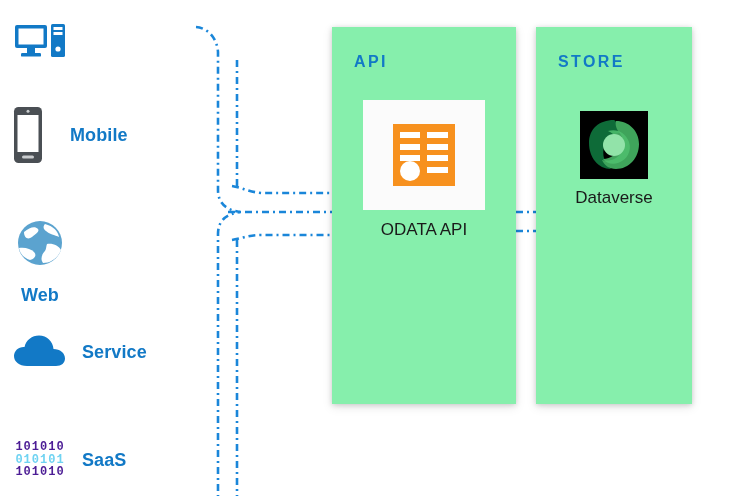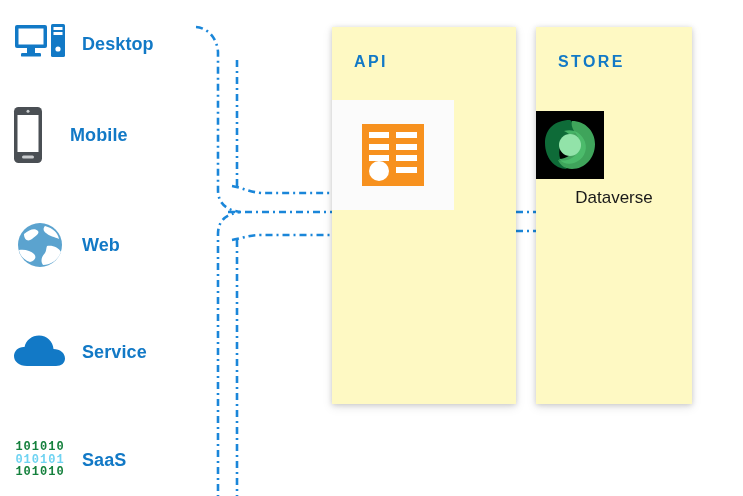--- a/index.html
+++ b/index.html
@@ -48,38 +48,39 @@
     font-size: 18px;
     font-weight: bold;
     color: #1279C6;
     letter-spacing: 0.1px;
     white-space: nowrap;
   }
 
   
   .card {
     position: absolute;
-    background: #fef9c3;
+    background: #86efac;
     box-shadow: 0 1px 5px rgba(0,0,0,0.16), 0 3px 10px rgba(0,0,0,0.10);
   }
   .card-title {
     position: absolute;
     top: 26px;
     left: 22px;
     font-size: 16px;
     font-weight: bold;
     color: #1279C6;
     letter-spacing: 2.4px;
   }
   .node {
     position: absolute;
     left: 0;
     right: 0;
     display: flex;
     flex-direction: column;
+    align-items: center;
   }
   .node-label {
     font-size: 17px;
     color: #1a1a1a;
     text-align: center;
     white-space: nowrap;
   }
 
   
   .odata-tile {
@@ -105,21 +106,21 @@
   
   .binary {
     display: flex;
     flex-direction: column;
     line-height: 1.05;
     font-family: "Liberation Mono", monospace;
     font-size: 12px;
     font-weight: bold;
     letter-spacing: 1px;
   }
-  .bin-dark { color: #15803d; }
+  .bin-dark { color: #4c1d95; }
   .bin-light { color: #6FD3F2; text-align: right; }
 </style>
 </head>
 <body>
 
 <div id="diagram">
 
   <svg id="connectors" viewBox="0 0 743 496" xmlns="http://www.w3.org/2000/svg">
     <g fill="none" stroke="#1A86D9" stroke-width="2.6" stroke-dasharray="7 4 2 4" stroke-linecap="butt">
 
@@ -148,36 +149,35 @@
         <rect x="1" y="3" width="32" height="23" rx="2" fill="#1279C6"></rect>
         <rect x="4.5" y="6.5" width="25" height="16" fill="#ffffff"></rect>
         <rect x="13" y="26" width="8" height="6" fill="#1279C6"></rect>
         <rect x="7" y="31" width="20" height="3.6" rx="1.2" fill="#1279C6"></rect>
         <rect x="37" y="2" width="14" height="33" rx="1.6" fill="#1279C6"></rect>
         <rect x="39.5" y="5" width="9" height="3" fill="#ffffff"></rect>
         <rect x="39.5" y="10" width="9" height="3" fill="#ffffff"></rect>
         <circle cx="44" cy="27" r="2.6" fill="#ffffff"></circle>
       </svg>
     </span>
-    <span class="channel-label">Desktop</span>
   </div>
 
   <div class="channel" style="left:0; top:105px;">
     <span class="channel-icon">
       <svg width="36" height="58" viewBox="0 0 36 58" xmlns="http://www.w3.org/2000/svg">
         <rect x="4" y="1" width="28" height="56" rx="4.5" fill="#4A4F54"></rect>
         <rect x="7.5" y="9" width="21" height="37" fill="#ffffff"></rect>
         <circle cx="18" cy="5.2" r="1.5" fill="#c9ccce"></circle>
         <rect x="12" y="49.5" width="12" height="3" rx="1.5" fill="#c9ccce"></rect>
       </svg>
     </span>
     <span class="channel-label">Mobile</span>
   </div>
 
-  <div class="channel" style="left:12px; top:215px;">
+  <div class="channel" style="left:12px; top:215px;flex-direction:column;">
     <span class="channel-icon">
       <svg width="50" height="50" viewBox="0 0 50 50" xmlns="http://www.w3.org/2000/svg">
         <circle cx="25" cy="25" r="22" fill="#5BA3CF"></circle>
         <path d="M9 14 C15 9 20 8 23 11 C25 14 20 16 17 19 C13 22 9 20 9 14 Z" fill="#ffffff"></path>
         <path d="M30 6 C38 8 43 13 44 19 C40 17 34 16 31 13 C28 11 28 8 30 6 Z" fill="#ffffff"></path>
         <path d="M4 30 C10 29 16 31 19 34 C22 37 20 41 15 42 C9 40 5 36 4 30 Z" fill="#ffffff"></path>
         <path d="M32 26 C38 25 44 28 46 32 C43 40 36 45 28 45 C25 41 27 36 30 33 C31.5 31 31 28 32 26 Z" fill="#ffffff"></path>
         <circle cx="25" cy="25" r="22" fill="none" stroke="#ffffff" stroke-width="0"></circle>
         <path d="M25 3 A22 22 0 0 1 25 47 A22 22 0 0 1 25 3 Z" fill="none"></path>
       </svg>
@@ -216,20 +216,21 @@
           <rect x="7" y="8" width="20" height="6" fill="#ffffff"></rect>
           <rect x="34" y="8" width="21" height="6" fill="#ffffff"></rect>
           <rect x="7" y="20" width="20" height="6" fill="#ffffff"></rect>
           <rect x="34" y="20" width="21" height="6" fill="#ffffff"></rect>
           <rect x="7" y="31" width="20" height="6" fill="#ffffff"></rect>
           <rect x="34" y="31" width="21" height="6" fill="#ffffff"></rect>
           <rect x="34" y="43" width="21" height="6" fill="#ffffff"></rect>
           <circle cx="17" cy="47" r="10" fill="#ffffff"></circle>
         </svg>
       </span>
+      <span class="node-label">ODATA API</span>
     </div>
   </div>
 
   <div class="card" style="left:536px; top:27px; width:156px; height:377px;">
     <div class="card-title">STORE</div>
 
     <div class="node" style="top:84px;">
       <span class="dv-tile">
         <svg width="60" height="60" viewBox="0 0 60 60" xmlns="http://www.w3.org/2000/svg">
           <path d="M30 5 C15 5 5 14 5 28 C5 42 14 54 27 54 C20 47 18 40 20 32

